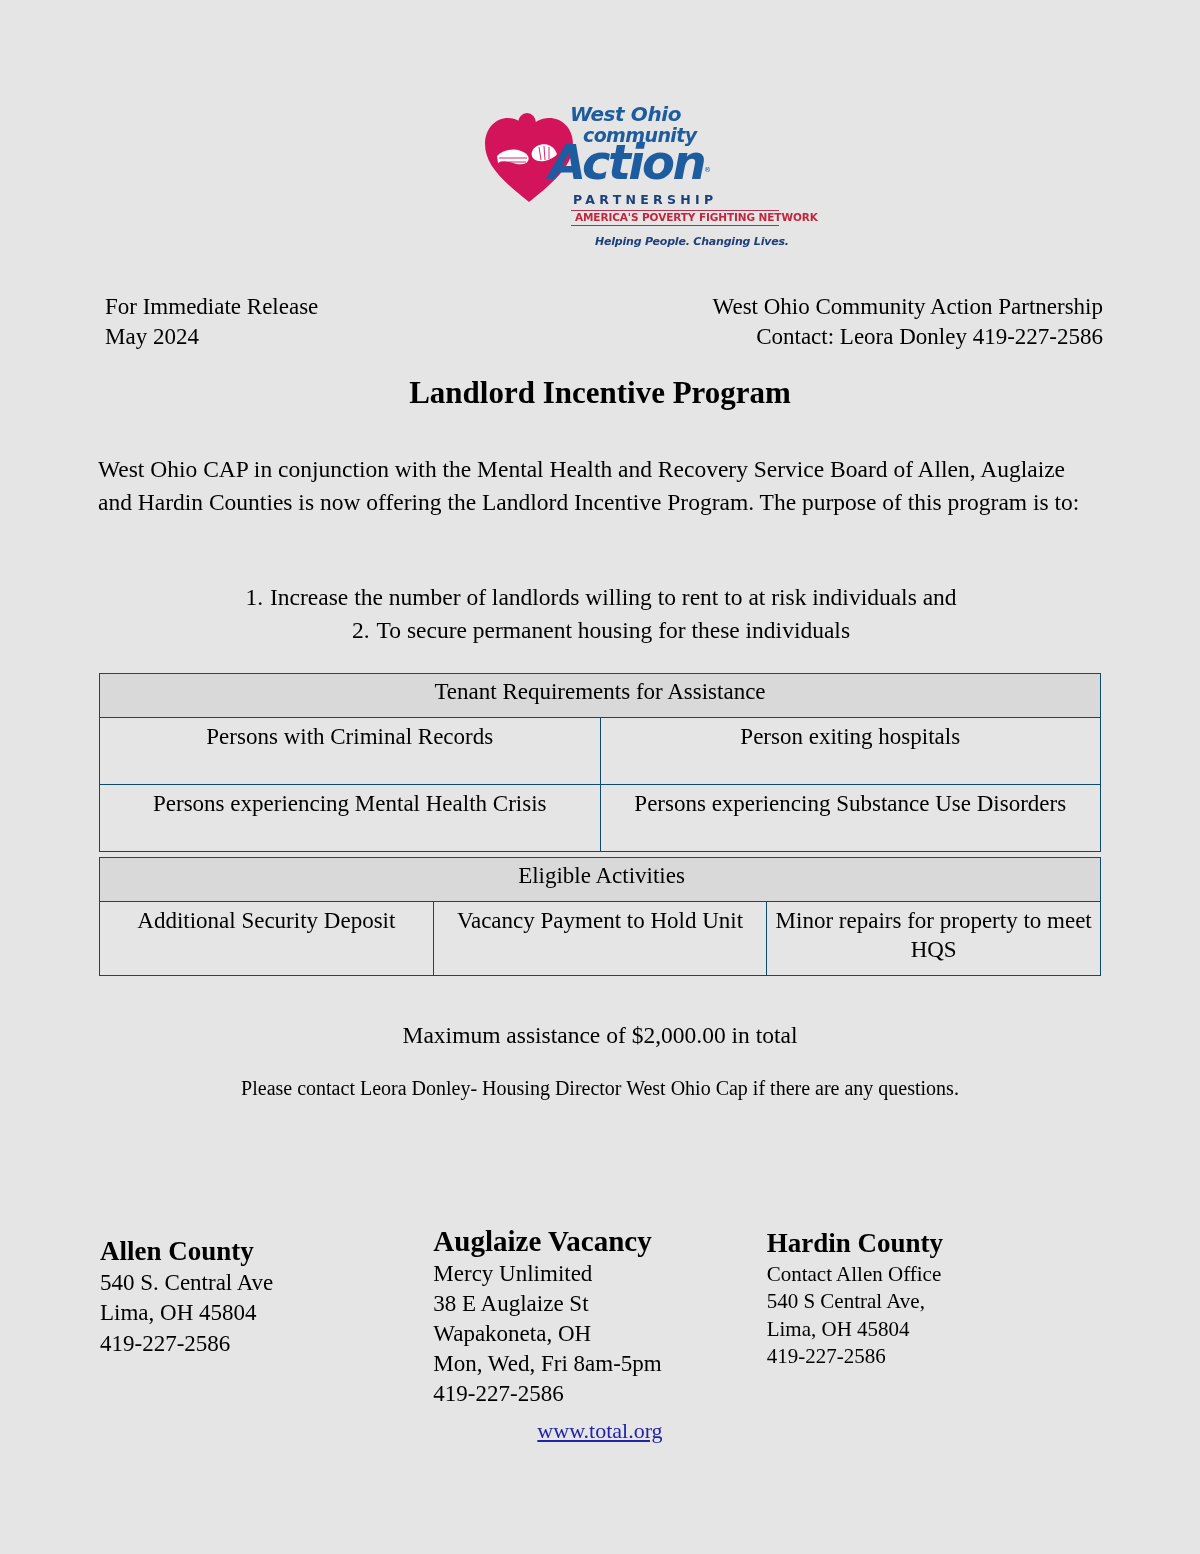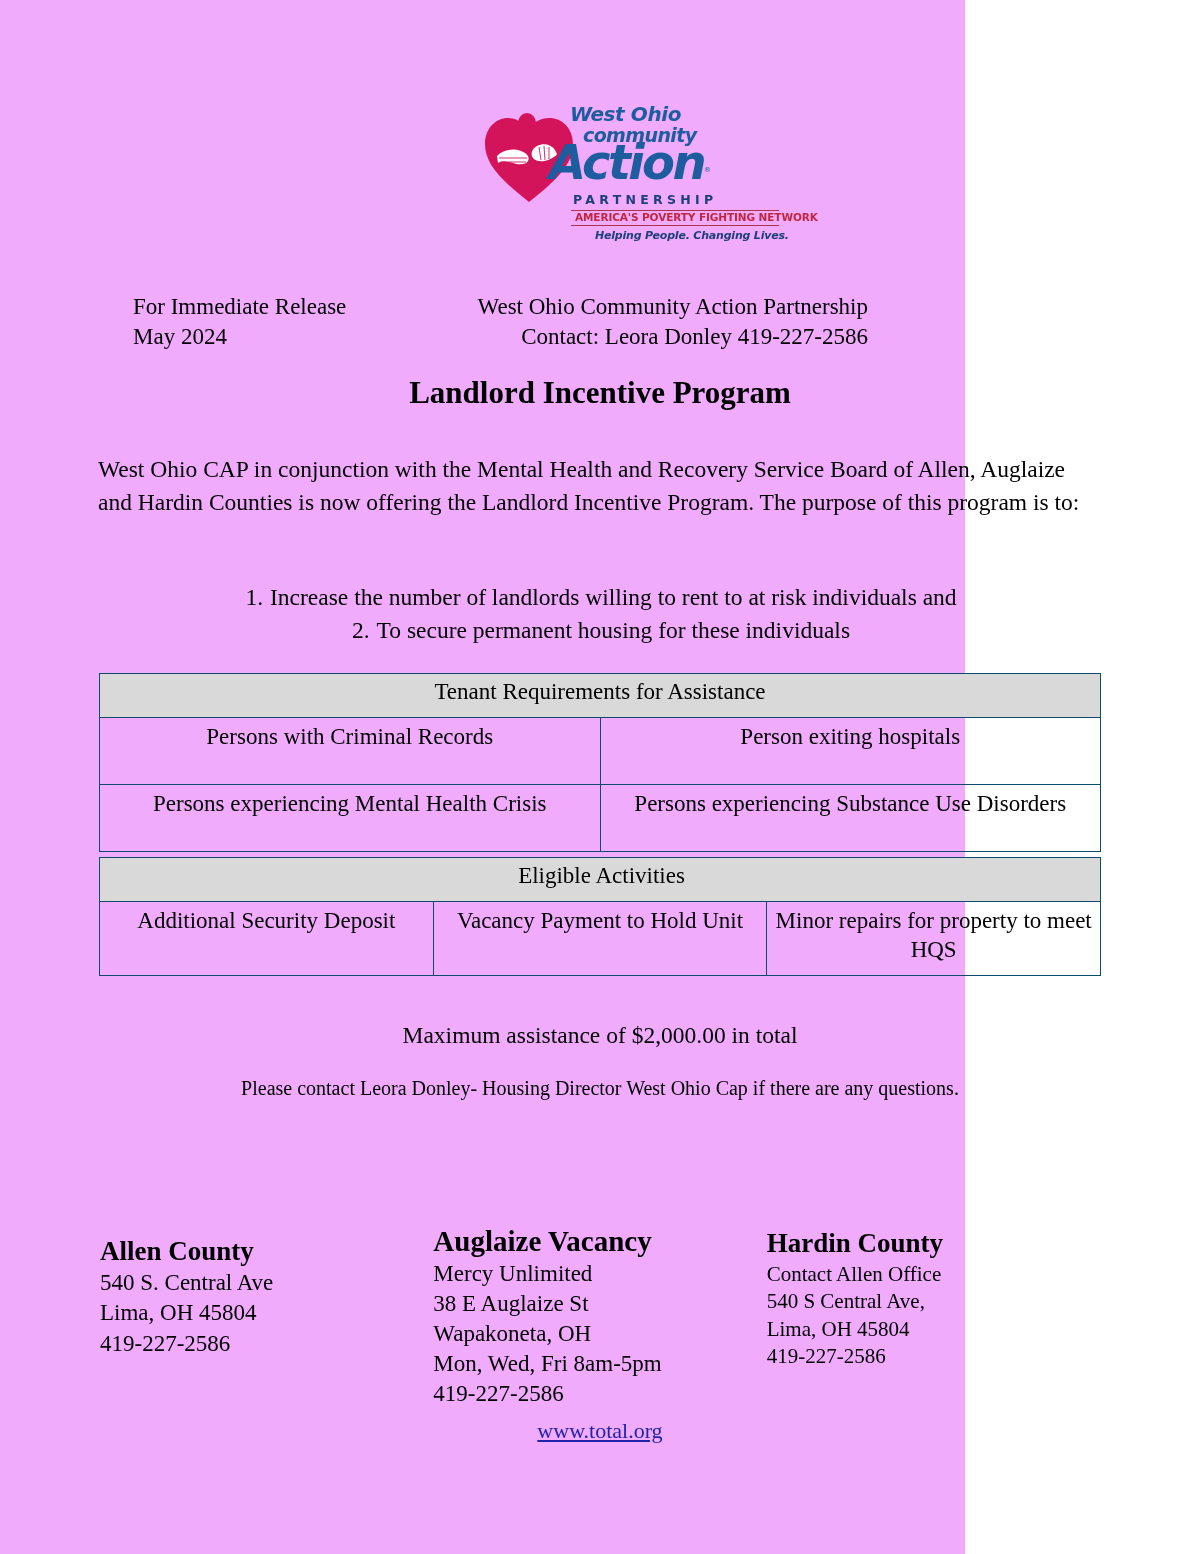--- a/index.html
+++ b/index.html
@@ -12,23 +12,23 @@
     width: 1200px;
     height: 1554px;
     position: relative;
     font-family: "Liberation Serif", "DejaVu Serif", serif;
     color: #000000;
     overflow: hidden;
   }
 
   .page {
     position: relative;
-    width: 965px;
+    width: 1200px;
     height: 1554px;
-    background: #f0abfc;
+    background: #e5e5e5;
   }
 
   
   .logo-wrap {
     position: absolute;
     left: 483px;
     top: 100px;
     width: 230px;
     height: 145px;
   }
@@ -125,41 +125,40 @@
     font-family: "DejaVu Sans", sans-serif;
     font-weight: bold;
     font-size: 10.5px;
     letter-spacing: -0.1px;
     color: #c0273f;
     white-space: nowrap;
   }
   .lt-tagline {
     position: absolute;
     left: 34px;
-    top: 129px;
+    top: 135px;
     font-family: "DejaVu Sans", sans-serif;
     font-weight: bold;
     font-style: italic;
     font-size: 11px;
     letter-spacing: -0.2px;
     color: #1d3f7a;
     white-space: nowrap;
   }
 
   
   .hdr {
     position: absolute;
     top: 292px;
     font-size: 23px;
     line-height: 1.32;
   }
   .hdr-left {
     left: 105px;
     text-align: left;
-    margin-left: 28px;
   }
   .hdr-right {
     right: 97px;
     text-align: right;
   }
   .hdr div { white-space: nowrap; }
 
   
   .doc-title {
     position: absolute;

